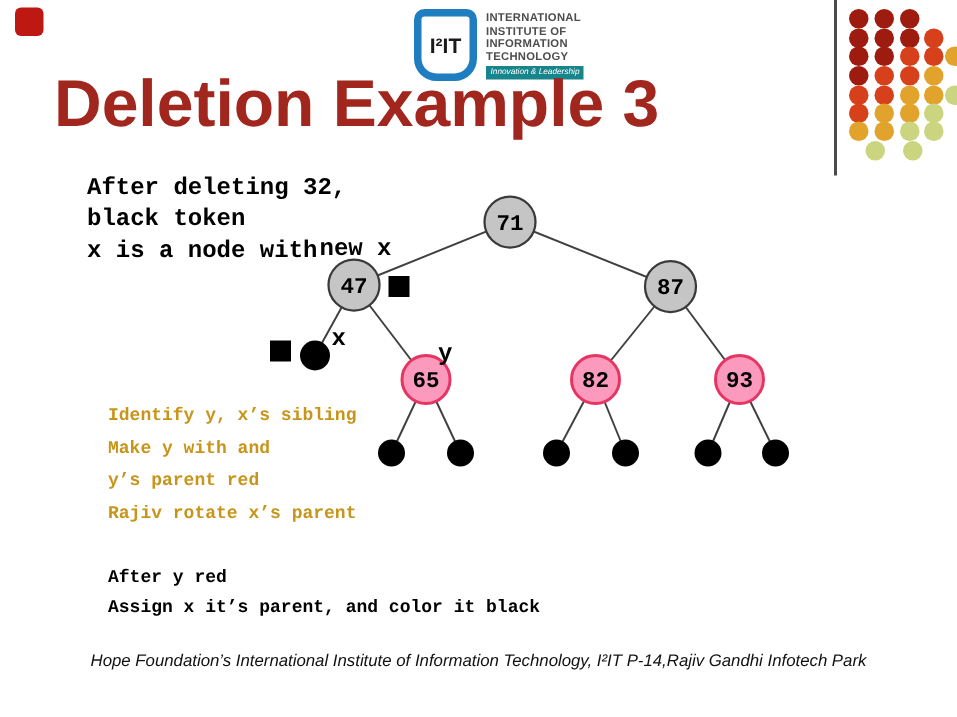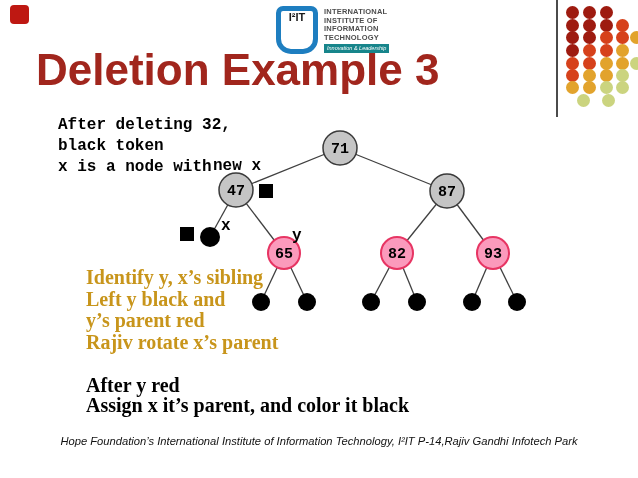--- a/index.html
+++ b/index.html
@@ -5,22 +5,22 @@
   html,body{margin:0;padding:0;background:#888;}
   .slide{position:relative;width:638px;height:478px;background:#ffffff;overflow:hidden;
          font-family:"Liberation Sans",sans-serif;}
   .mono{font-family:"Liberation Mono",monospace;font-weight:bold;}
 
   .corner-square{position:absolute;left:10px;top:5px;width:19px;height:19px;border-radius:4px;background:#BE1812;}
 
   
   .logo{position:absolute;left:276px;top:6px;display:flex;}
   .shield{width:32px;height:38px;border:5px solid #1E7EC0;border-radius:7px 7px 15px 15px;
-          background:#fff;display:flex;align-items:flex-start;justify-content:center;
-          font-size:11px;font-weight:bold;color:#1a1a1a;}
+          background:#fff;display:flex;align-items:center;justify-content:center;
+          font-size:14px;font-weight:bold;color:#1a1a1a;}
   .logo-text{margin-left:6px;padding-top:2px;}
   .logo-text .ln{font-size:7.5px;line-height:8.5px;font-weight:bold;color:#4d4d4d;letter-spacing:.2px;}
   .tagline{margin-top:2px;background:#17858B;color:#fff;font-size:5.5px;line-height:7px;
            padding:1px 3px;width:fit-content;font-style:italic;}
 
   .divider{position:absolute;left:556px;top:0;width:2px;height:117px;background:#4b4b4b;}
   .dot{position:absolute;width:13px;height:13px;border-radius:50%;}
 
   .title{position:absolute;left:36px;top:50px;margin:0;font-size:44px;line-height:40px;
          font-weight:bold;color:#A1261D;}
@@ -30,21 +30,21 @@
   svg.tree{position:absolute;left:0;top:0;}
 
   .lbl{position:absolute;font-size:16px;color:#000;}
   .lbl-newx{left:213px;top:157px;}
   .lbl-x{left:221px;top:217px;}
   .lbl-y{left:292px;top:227px;}
   .tok-square{position:absolute;width:14px;height:14px;background:#000;}
   .sq-1{left:259px;top:184px;}
   .sq-2{left:180px;top:227px;}
 
-  .instr{position:absolute;left:86px;font-size:20px;line-height:19px;white-space:nowrap;font-family:Liberation Serif, serif;}
+  .instr{position:absolute;left:72px;font-size:12px;line-height:19px;white-space:nowrap;}
   .c-orange{color:#C8951B;}
   .c-black{color:#000;}
   .i1{top:268px;}.i2{top:290px;}.i3{top:311px;}.i4{top:333px;}
   .i5{top:355px;}.i6{top:376px;}.i7{top:396px;}
 
   .footer{position:absolute;left:4px;top:433px;width:630px;text-align:center;
           font-style:italic;font-size:11.2px;line-height:16px;color:#111;}
   .footer .red{color:#E5271D;}
 </style>
 </head>
@@ -144,21 +144,21 @@
       <circle cx="517" cy="302" r="9" fill="#000000"></circle>
     </svg>
 
   <div class="lbl lbl-newx mono">new x</div>
   <div class="lbl lbl-x mono">x</div>
   <div class="lbl lbl-y mono">y</div>
   <div class="tok-square sq-1"></div>
   <div class="tok-square sq-2"></div>
 
   <div class="instr i1 mono c-orange">Identify y, x’s sibling</div>
-  <div class="instr i2 mono c-orange">Left y black and</div>
+  <div class="instr i2 mono c-orange">Make y with and</div>
   <div class="instr i3 mono c-orange">y’s parent red</div>
   <div class="instr i4 mono c-orange">Rajiv rotate x’s parent</div>
   <div class="instr i6 mono c-black">After y red</div>
   <div class="instr i7 mono c-black">Assign x it’s parent, and color it black</div>
 
   <div class="footer">
     <div>Hope Foundation’s International Institute of Information Technology, I²IT P-14,Rajiv Gandhi Infotech Park</div>
   </div>
 
 </div>

